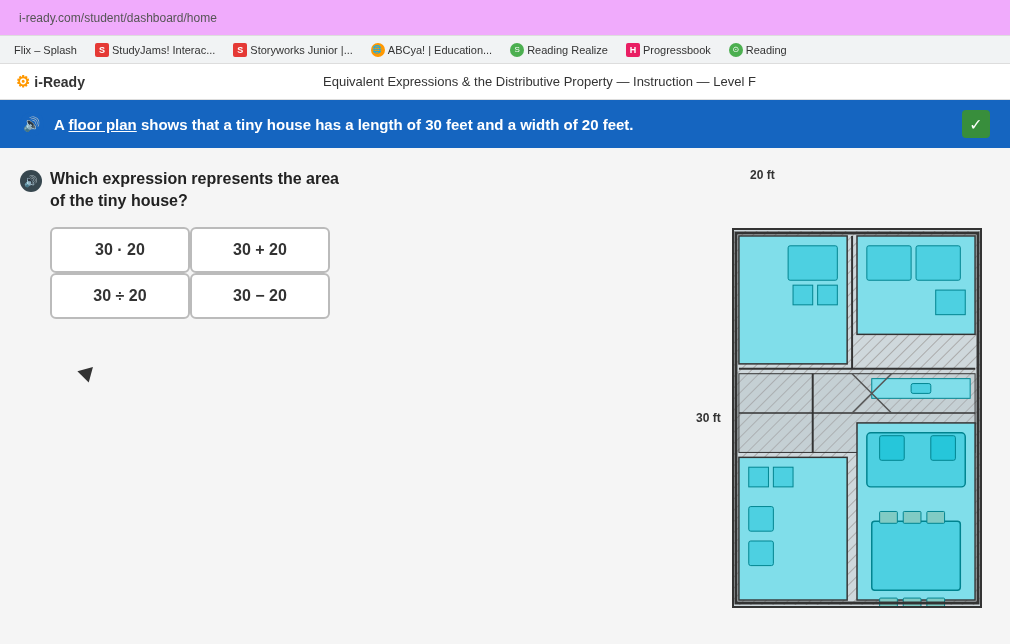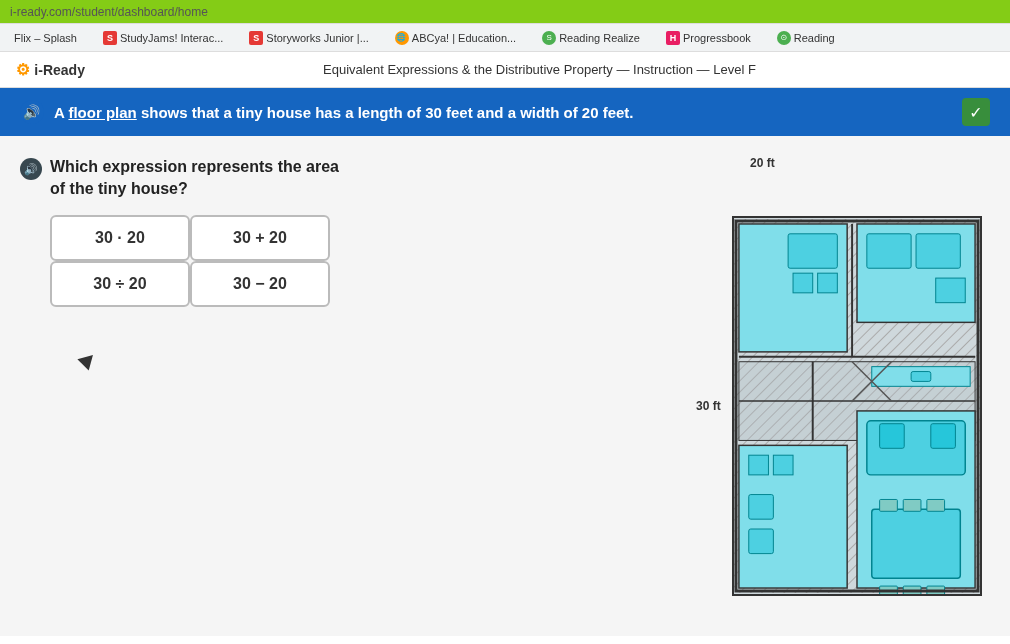--- a/index.html
+++ b/index.html
@@ -1,39 +1,39 @@
 <!DOCTYPE html>
 <html><head>
   <meta charset="utf-8">
   <style>
     * { margin: 0; padding: 0; box-sizing: border-box; }
     body { width: 1010px; height: 644px; font-family: Arial, sans-serif; background: #fff; overflow: hidden; }
 
     
     .browser-bar {
-      background: #84cc16;
-      height: 24px;
-      display: flex;
-      align-items: center;
-      padding: 0 10px;
+      background: #f0abfc;
+      height: 36px;
+      display: flex;
+      align-items: center;
+      padding: 0 19px;
       border-bottom: 1px solid #ddd;
       font-size: 12px;
       color: #555;
     }
 
     
     .bookmarks-bar {
       background: #f1f3f4;
       height: 28px;
       display: flex;
       align-items: center;
       padding: 0 8px;
       border-bottom: 1px solid #ddd;
       font-size: 11px;
-      gap: 14px;
+      gap: 6px;
       color: #333;
     }
     .bookmark-item {
       display: flex;
       align-items: center;
       gap: 3px;
       padding: 2px 6px;
       border-radius: 4px;
       cursor: pointer;
       white-space: nowrap;

